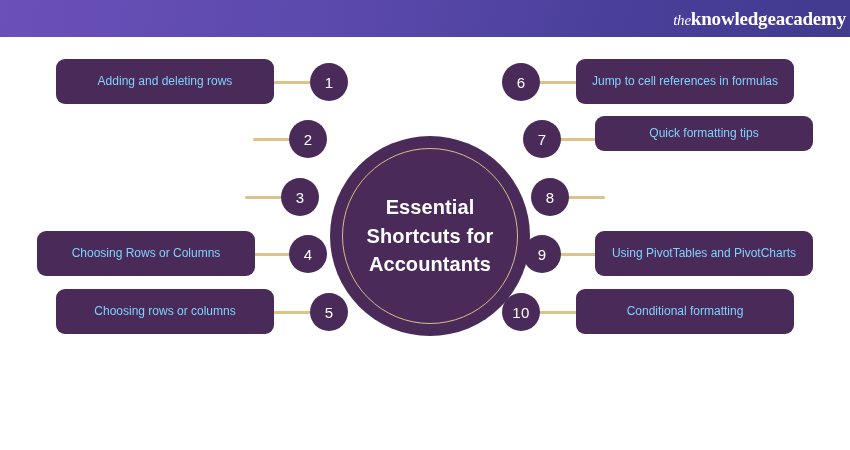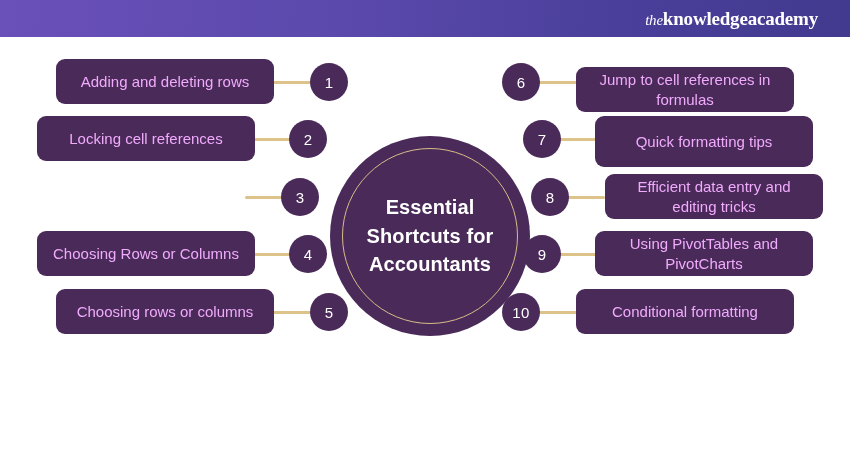--- a/index.html
+++ b/index.html
@@ -20,21 +20,21 @@
     position: absolute;
     left: 0;
     top: 0;
     width: 850px;
     height: 37px;
     background: linear-gradient(100deg, #6a50b9 0%, #5a49ab 42%, #4a3f9b 72%, #413a8e 100%);
     display: flex;
     align-items: center;
     justify-content: flex-end;
     box-sizing: border-box;
-    padding-right: 32px;
+    padding-right: 4px;
   }
   .logo {
     color: #ffffff;
     font-family: "Liberation Serif", serif;
     font-size: 19px;
     letter-spacing: -0.2px;
     white-space: nowrap;
     line-height: 1;
   }
   .logo .logo-the {
@@ -118,26 +118,26 @@
     font-weight: normal;
     letter-spacing: 0.3px;
     box-sizing: border-box;
   }
 
   
   .label-box {
     position: absolute;
     background: #4a2a59;
     border-radius: 9px;
-    color: #f0abfc;
+    color: #7dd3fc;
     display: flex;
     align-items: center;
     justify-content: center;
     text-align: center;
-    font-size: 15px;
+    font-size: 12px;
     line-height: 1.33;
     padding: 4px 12px;
     box-sizing: border-box;
   }
 </style>
 </head>
 <body>
 
 <div class="header">
   <div class="logo">
@@ -160,38 +160,32 @@
   <div class="connector" style="left:530px; top:274px; width:48px;"></div>
 
   <div class="center-circle">
     <div class="center-ring"></div>
     <div class="center-title">Essential Shortcuts for Accountants</div>
   </div>
 
   <div class="label-box" style="left:56px;  top:22px;  width:218px; height:45px;">
     <span>Adding and deleting rows</span>
   </div>
-  <div class="label-box" style="left:37px;  top:79px;  width:218px; height:45px;">
-    <span>Locking cell references</span>
-  </div>
   <div class="label-box" style="left:37px;  top:194px; width:218px; height:45px;">
     <span>Choosing Rows or Columns</span>
   </div>
   <div class="label-box" style="left:56px;  top:252px; width:218px; height:45px;">
     <span>Choosing rows or columns</span>
   </div>
 
-  <div class="label-box" style="left:576px; top:22px;  width:218px; height:45px;margin-top:8px;">
+  <div class="label-box" style="left:576px; top:22px;  width:218px; height:45px;">
     <span>Jump to cell references in formulas</span>
   </div>
-  <div class="label-box" style="left:595px; top:79px;  width:218px; height:51px;">
+  <div class="label-box" style="left:595px; top:79px;  width:218px; height:35px;">
     <span>Quick formatting tips</span>
-  </div>
-  <div class="label-box" style="left:605px; top:137px; width:218px; height:45px;">
-    <span>Efficient data entry and editing tricks</span>
   </div>
   <div class="label-box" style="left:595px; top:194px; width:218px; height:45px;">
     <span>Using PivotTables and PivotCharts</span>
   </div>
   <div class="label-box" style="left:576px; top:252px; width:218px; height:45px;">
     <span>Conditional formatting</span>
   </div>
 
   <div class="num-circle" style="left:310px; top:26px;">
     <span>1</span>

